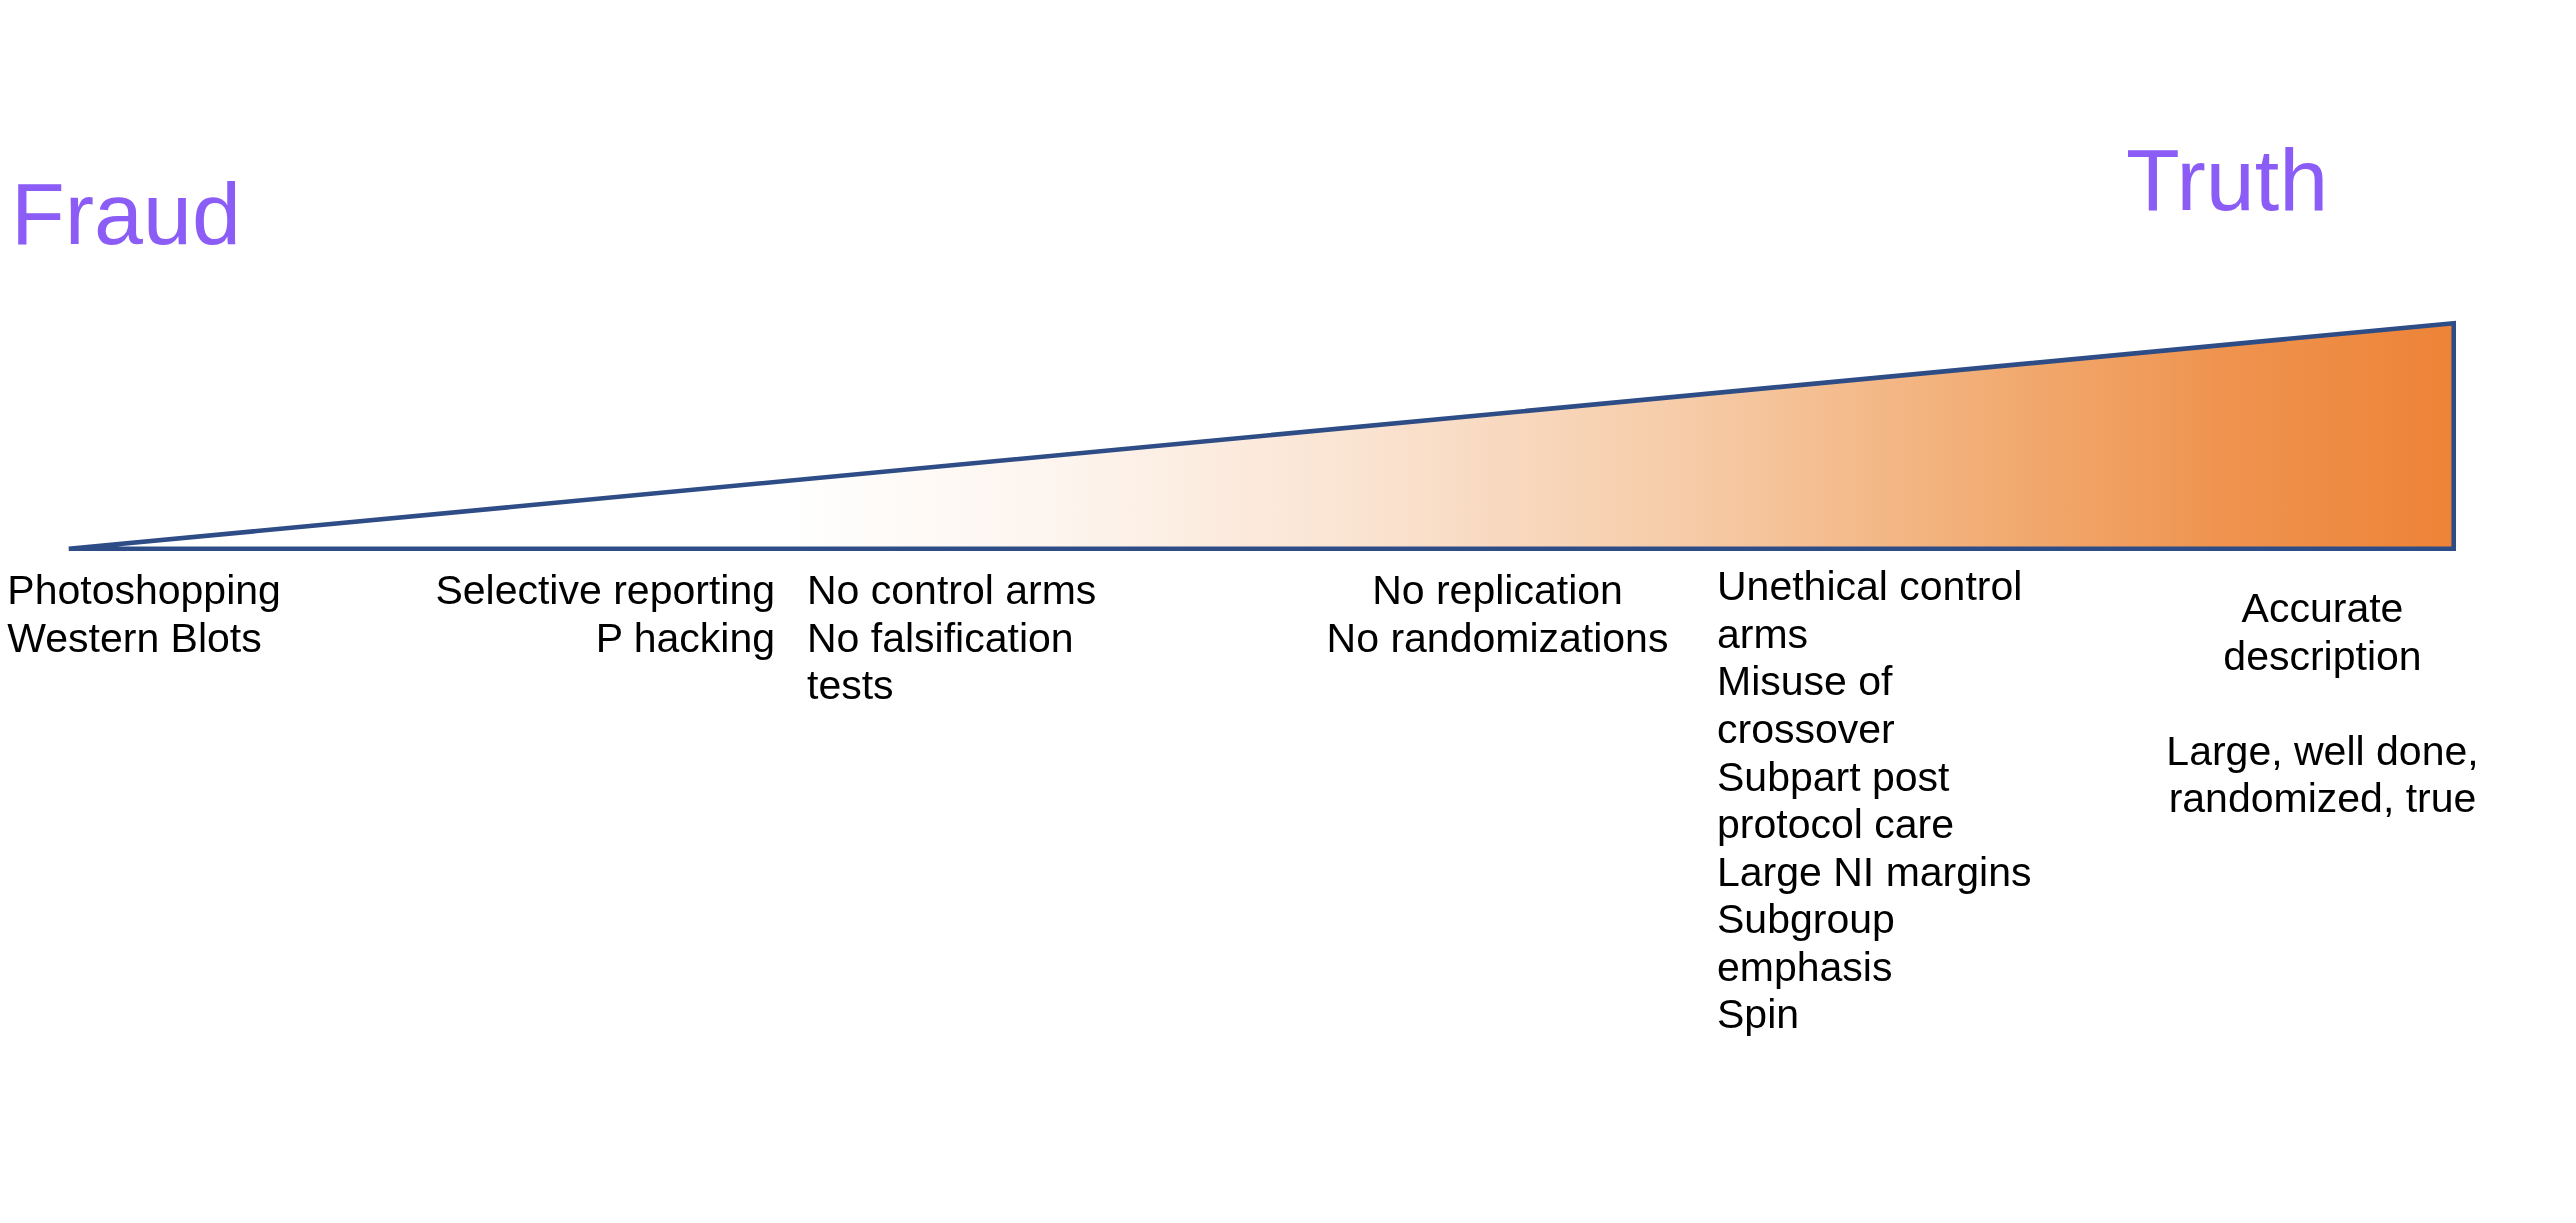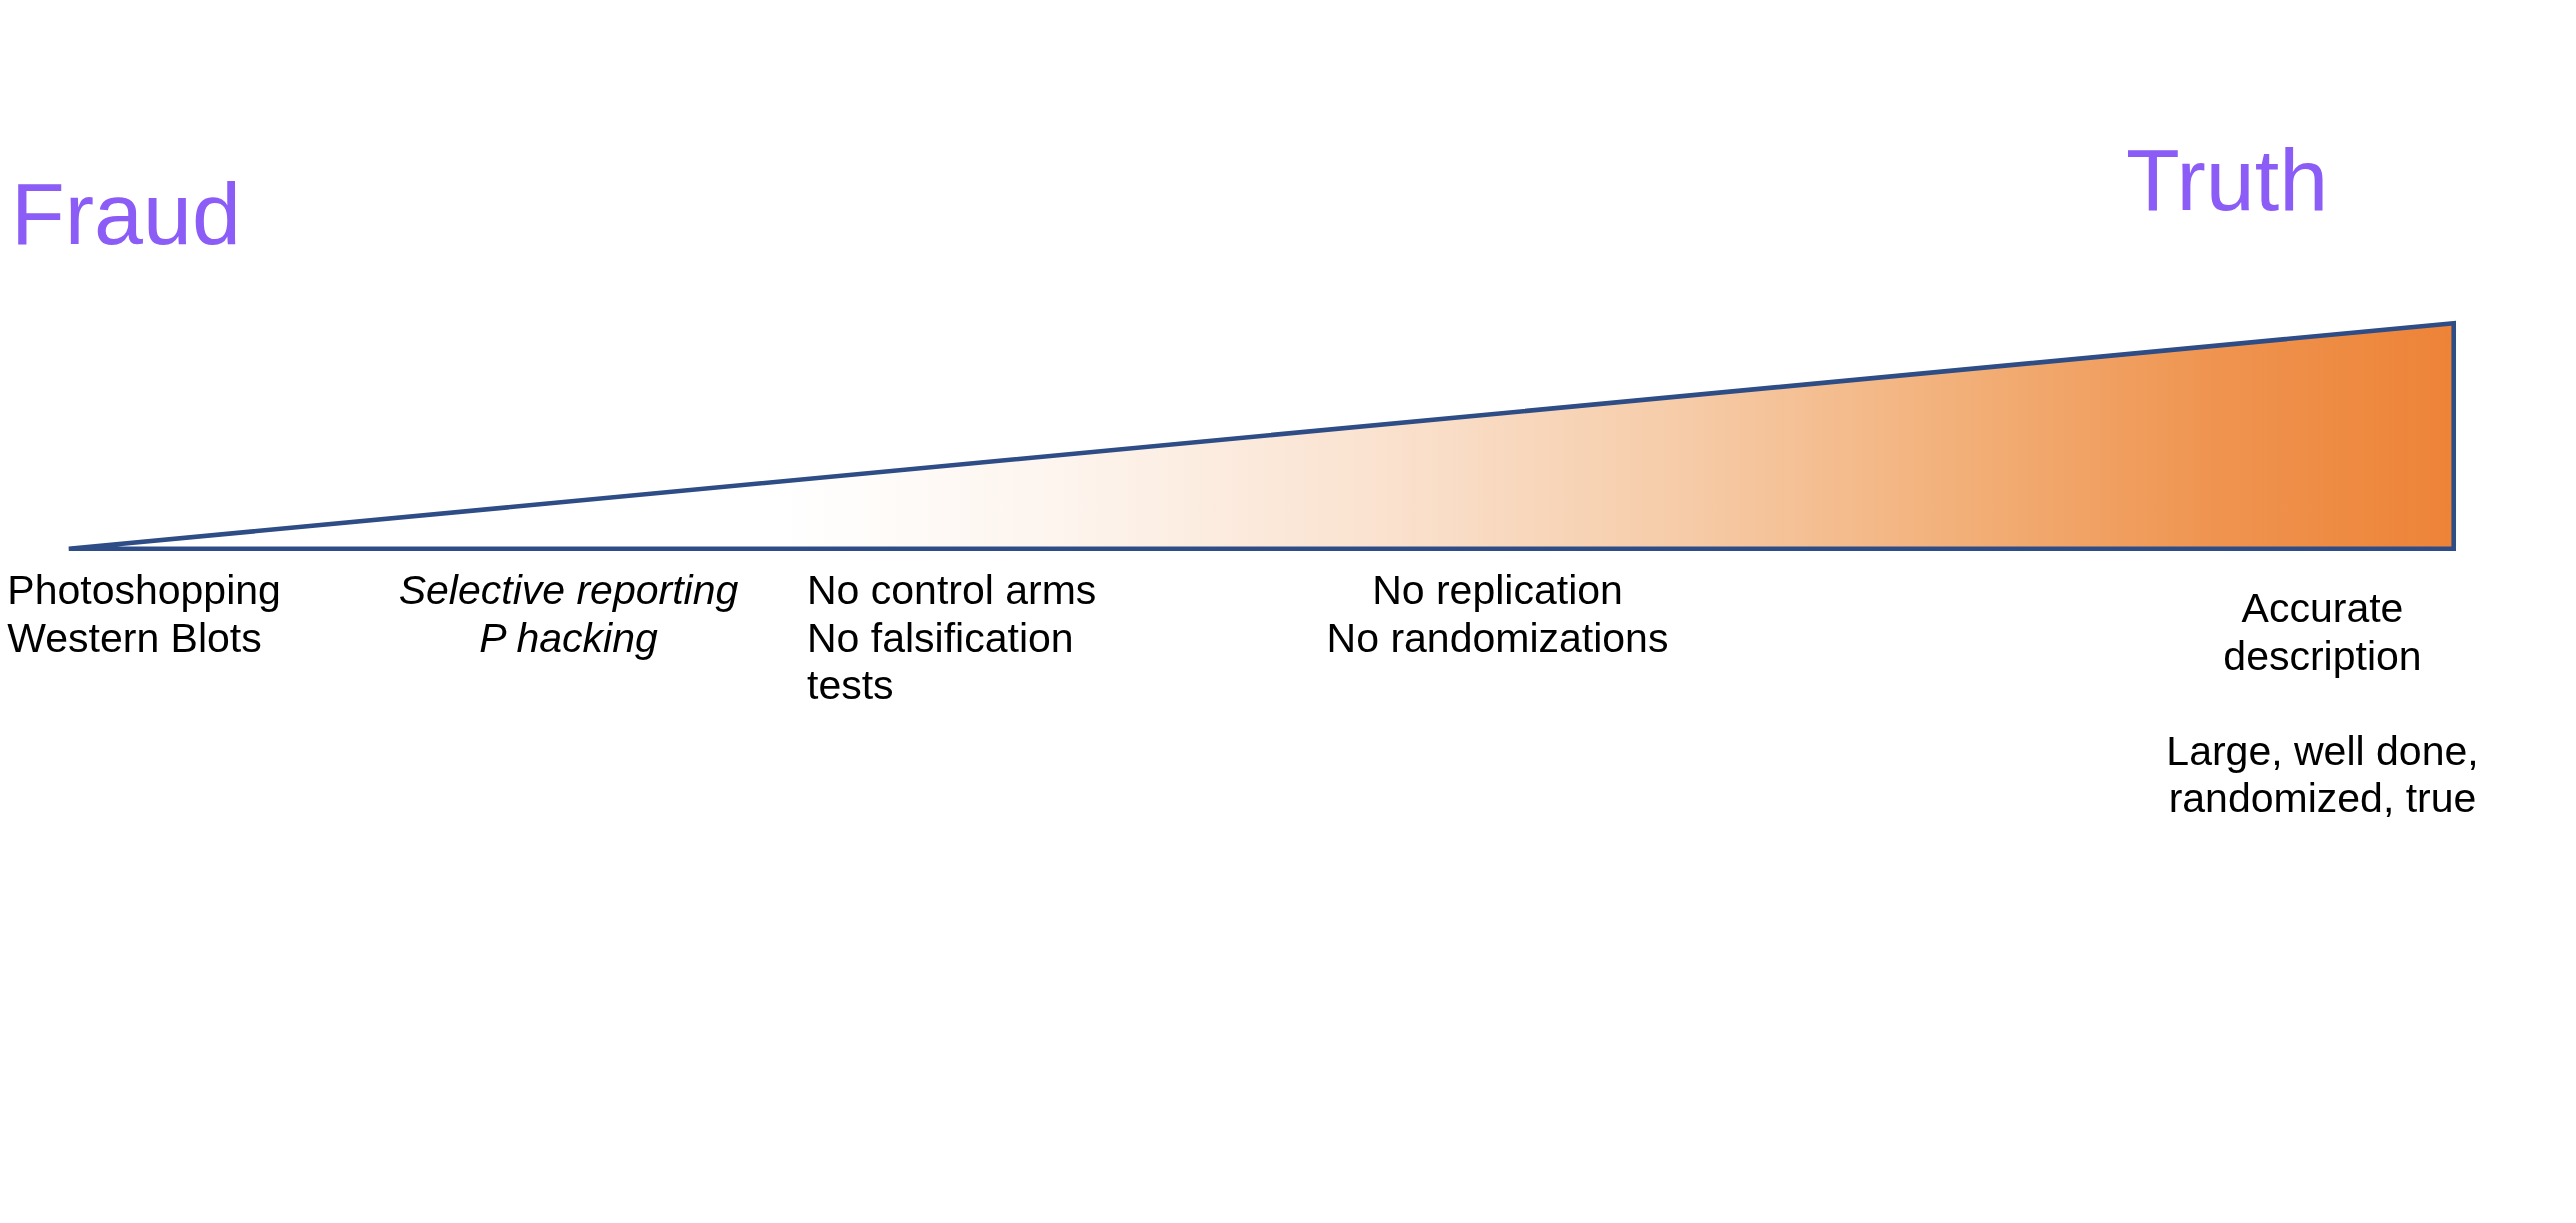--- a/index.html
+++ b/index.html
@@ -68,21 +68,21 @@
   .stage-col .line {
     display: block;
     white-space: pre;
   }
   .stage-col .line.blank {
     height: 1.16em;
   }
 
   
   #stage-col-0 { left: 7.3px;    width: 339px; text-align: left;   }
-  #stage-col-1 { left: 362px;  width: 413px; text-align: center; font-style: italic;  }
+  #stage-col-1 { left: 362px;  width: 413px; text-align: right;  }
   #stage-col-2 { left = 0;     }
   #stage-col-2 { left: 807px;  width: 394px; text-align: left;  }
   #stage-col-3 { left: 1282px; width: 431px; text-align: center; }
   #stage-col-4 { left: 1717px; width: 367px; text-align: left; top: -3.7px; }
   #stage-col-5 { left: 2130px; width: 385px; text-align: center; top: 18.3px; }
 </style>
 </head>
 <body>
 
 <div id="label-fraud" class="endpoint-label">Fraud</div>
@@ -123,20 +123,32 @@
     <span class="line">No control arms</span>
     <span class="line">No falsification</span>
     <span class="line">tests</span>
   </div>
 
   <div id="stage-col-3" class="stage-col">
     <span class="line">No replication</span>
     <span class="line">No randomizations</span>
   </div>
 
+  <div id="stage-col-4" class="stage-col">
+    <span class="line">Unethical control</span>
+    <span class="line">arms</span>
+    <span class="line">Misuse of</span>
+    <span class="line">crossover</span>
+    <span class="line">Subpart post</span>
+    <span class="line">protocol care</span>
+    <span class="line">Large NI margins</span>
+    <span class="line">Subgroup</span>
+    <span class="line">emphasis</span>
+    <span class="line">Spin</span>
+  </div>
 
   <div id="stage-col-5" class="stage-col">
     <span class="line">Accurate</span>
     <span class="line">description</span>
     <span class="line blank"></span>
     <span class="line">Large, well done,</span>
     <span class="line">randomized, true</span>
   </div>
 
 </div>

